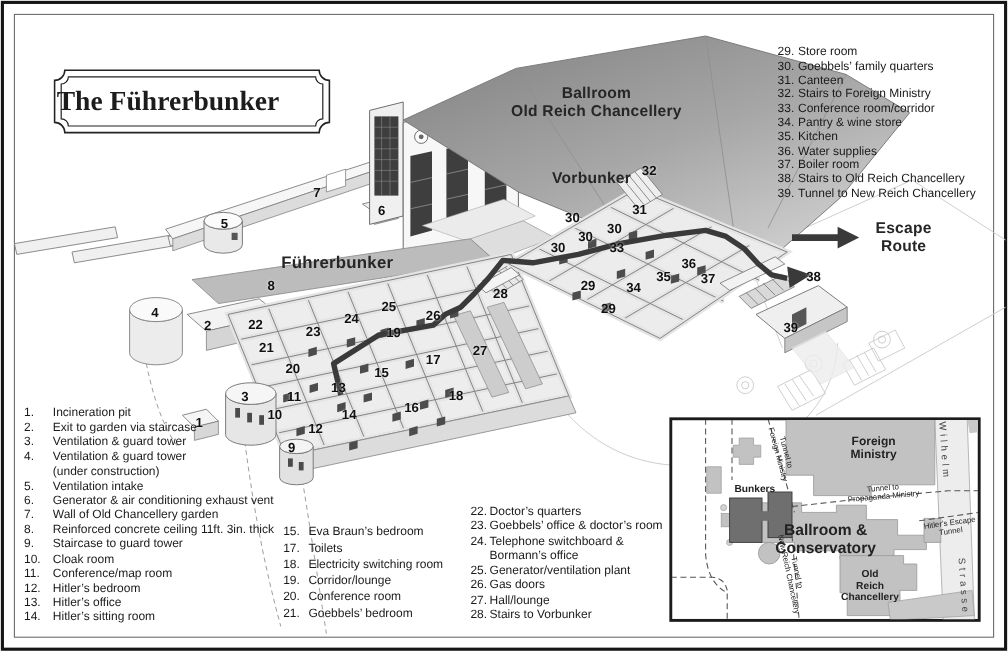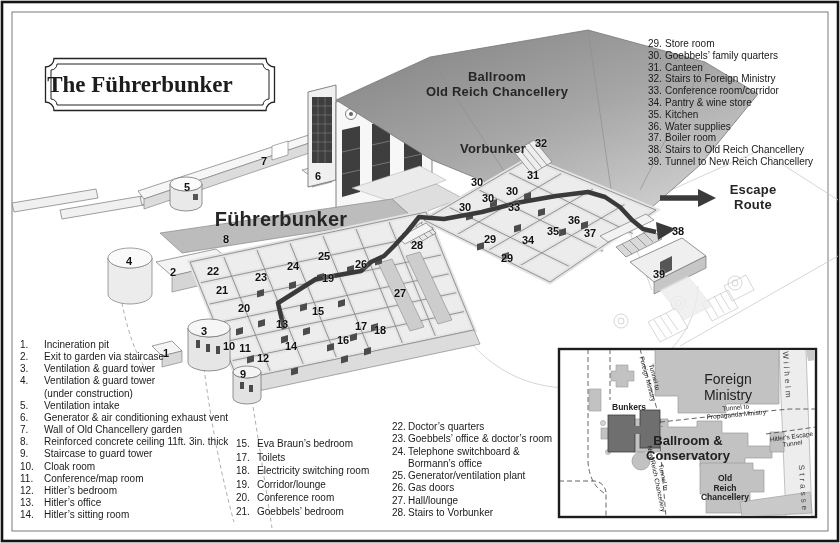--- a/index.html
+++ b/index.html
@@ -9,21 +9,21 @@
   .wallw{stroke:#e4e4e4;stroke-width:4.6;fill:none;}
   .walld{stroke:#7e7e7e;stroke-width:.8;fill:none;}
   .dash{stroke:#9a9a9a;stroke-width:.8;fill:none;stroke-dasharray:4 3;}
   .idash{stroke:#555;stroke-width:.9;fill:none;stroke-dasharray:5 3;}
   .hatch{stroke:#777;stroke-width:.7;fill:none;}
   .faint{stroke:#ccc;stroke-width:.8;fill:none;}
   
   .map-label{position:absolute;transform:translate(-50%,-50%);
     font-weight:700;font-size:13px;line-height:1.12;color:#262626;
     text-align:center;white-space:pre-line;letter-spacing:.2px;}
-  .lbl-fuhrer{font-size:20px;}
+  .lbl-fuhrer{font-size:14px;}
   .room-num{position:absolute;transform:translate(-50%,-50%);
     font-weight:700;font-size:11px;color:#111;
     text-shadow:0 0 2px rgba(255,255,255,.85);}
   .legend{position:absolute;color:#1a1a1a;font-size:10px;}
   .legend-row{display:flex;align-items:flex-start;}
   .legend-num{flex:0 0 auto;}
   .legend-label{white-space:pre-line;}
   .col1 .legend-row{line-height:12.15px;} .col1 .legend-num{width:24px;}
   .col2 .legend-row{line-height:13.5px;}  .col2 .legend-num{width:21px;}
   .col3 .legend-row{line-height:12.3px;}  .col3 .legend-num{width:16px;}
@@ -246,27 +246,27 @@
       <span class="room-num" style="left: 166px; top: 353px;">1</span>
       <span class="room-num" style="left: 173px; top: 272px;">2</span>
       <span class="room-num" style="left: 204px; top: 331px;">3</span>
       <span class="room-num" style="left: 129px; top: 261px;">4</span>
       <span class="room-num" style="left: 187px; top: 187px;">5</span>
       <span class="room-num" style="left: 318px; top: 176px;">6</span>
       <span class="room-num" style="left: 264px; top: 161px;">7</span>
       <span class="room-num" style="left: 226px; top: 239px;">8</span>
       <span class="room-num" style="left: 243px; top: 374px;">9</span>
       <span class="room-num" style="left: 229px; top: 346px;">10</span>
-      <span class="room-num" style="left: 245px; top: 348px;">11</span>
+      <span class="room-num" style="left: 245px; top: 331px;">11</span>
       <span class="room-num" style="left: 263px; top: 358px;">12</span>
       <span class="room-num" style="left: 282px; top: 324px;">13</span>
       <span class="room-num" style="left: 291px; top: 346px;">14</span>
       <span class="room-num" style="left: 318px; top: 311px;">15</span>
       <span class="room-num" style="left: 343px; top: 340px;">16</span>
-      <span class="room-num" style="left: 361px; top: 326px;">17</span>
+      <span class="room-num" style="left: 361px; top: 300px;">17</span>
       <span class="room-num" style="left: 380px; top: 330px;">18</span>
       <span class="room-num" style="left: 328px; top: 278px;">19</span>
       <span class="room-num" style="left: 244px; top: 308px;">20</span>
       <span class="room-num" style="left: 222px; top: 290px;">21</span>
       <span class="room-num" style="left: 213px; top: 271px;">22</span>
       <span class="room-num" style="left: 261px; top: 277px;">23</span>
       <span class="room-num" style="left: 293px; top: 266px;">24</span>
       <span class="room-num" style="left: 324px; top: 256px;">25</span>
       <span class="room-num" style="left: 361px; top: 264px;">26</span>
       <span class="room-num" style="left: 400px; top: 293px;">27</span>
@@ -445,21 +445,21 @@
         <span class="legend-num">38.</span>
         <span class="legend-label">Stairs to Old Reich Chancellery</span>
       </div>
       <div class="legend-row">
         <span class="legend-num">39.</span>
         <span class="legend-label">Tunnel to New Reich Chancellery</span>
       </div>
     </div>
 
 <div>
-      <span class="imark" style="left: 728px; top: 388px; font-size: 14px; font-weight: 400; transform: translate(-50%, -50%) rotate(0deg);">Foreign
+      <span class="imark" style="left: 728px; top: 374px; font-size: 10px; font-weight: 700; transform: translate(-50%, -50%) rotate(0deg);">Foreign
 Ministry</span>
       <span class="imark" style="left: 629px; top: 408px; font-size: 8.5px; font-weight: 700; transform: translate(-50%, -50%) rotate(0deg);">Bunkers</span>
       <span class="imark" style="left: 688px; top: 449px; font-size: 13px; font-weight: 700; transform: translate(-50%, -50%) rotate(0deg);">Ballroom &amp;
 Conservatory</span>
       <span class="imark" style="left: 725px; top: 488px; font-size: 8.5px; font-weight: 700; transform: translate(-50%, -50%) rotate(0deg);">Old
 Reich
 Chancellery</span>
       <span class="imark" style="left: 651px; top: 378px; font-size: 6.5px; font-weight: 400; transform: translate(-50%, -50%) rotate(75deg);">Tunnel to
 Foreign Ministry</span>
       <span class="imark" style="left: 736px; top: 411px; font-size: 6.5px; font-weight: 400; transform: translate(-50%, -50%) rotate(-5deg);">Tunnel to

